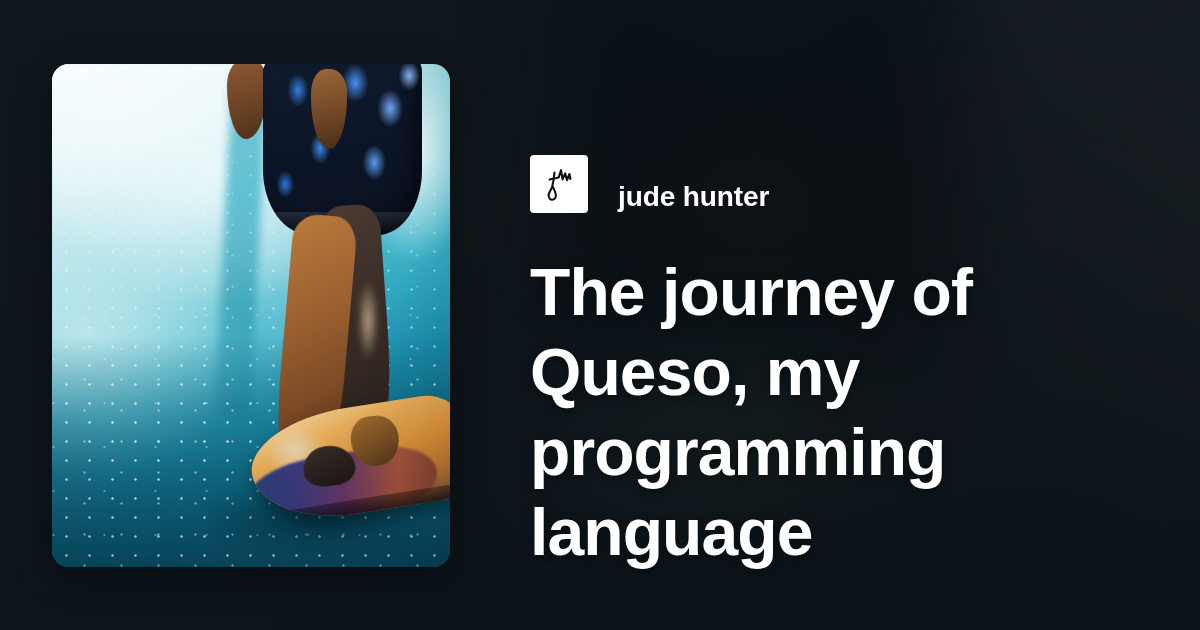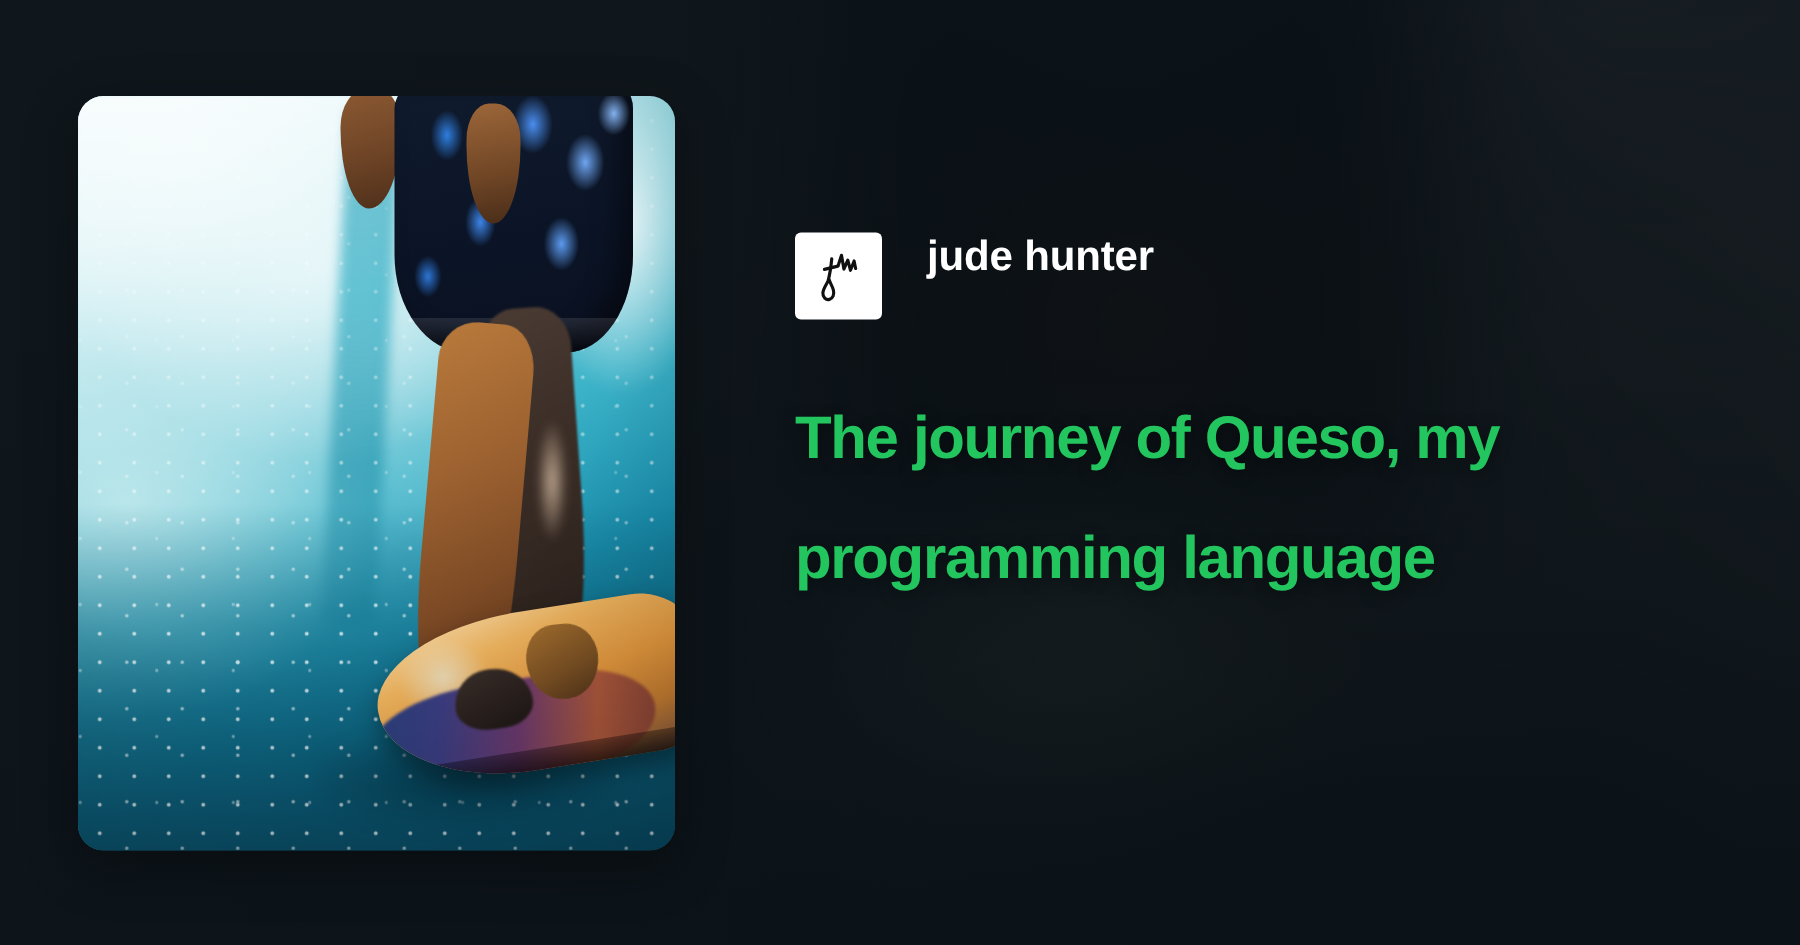--- a/index.html
+++ b/index.html
@@ -265,21 +265,21 @@
   
   .content {
     position:absolute;
     left:530px; top:0;
     width:640px; height:630px;
   }
 
   .author-row {
     position:absolute;
     left:0; top:155px;
-    display:flex; align-items:flex-start; gap:30px;
+    display:flex; align-items:flex-end; gap:30px;
   }
   .avatar {
     width:58px; height:58px;
     background:#ffffff;
     border-radius:4px;
     display:flex; align-items:center; justify-content:center;
     flex:0 0 auto;
   }
   .avatar svg { display:block; }
   .author-name {
@@ -287,24 +287,24 @@
     font-weight:600;
     color:#ffffff;
     letter-spacing:-0.1px;
     white-space:nowrap;
   }
 
   .post-title {
     position:absolute;
     left:0; top:252px;
     width:580px;
-    font-size:40px;
+    font-size:66px;
     font-weight:700;
     line-height:80px;
-    color:#22c55e;
+    color:#ffffff;
     letter-spacing:-0.9px;
     text-shadow:0 2px 10px rgba(0,0,0,.42);
   }
 </style>
 </head>
 <body>
 
 <div id="og-card">
 
   <div class="backdrop">

